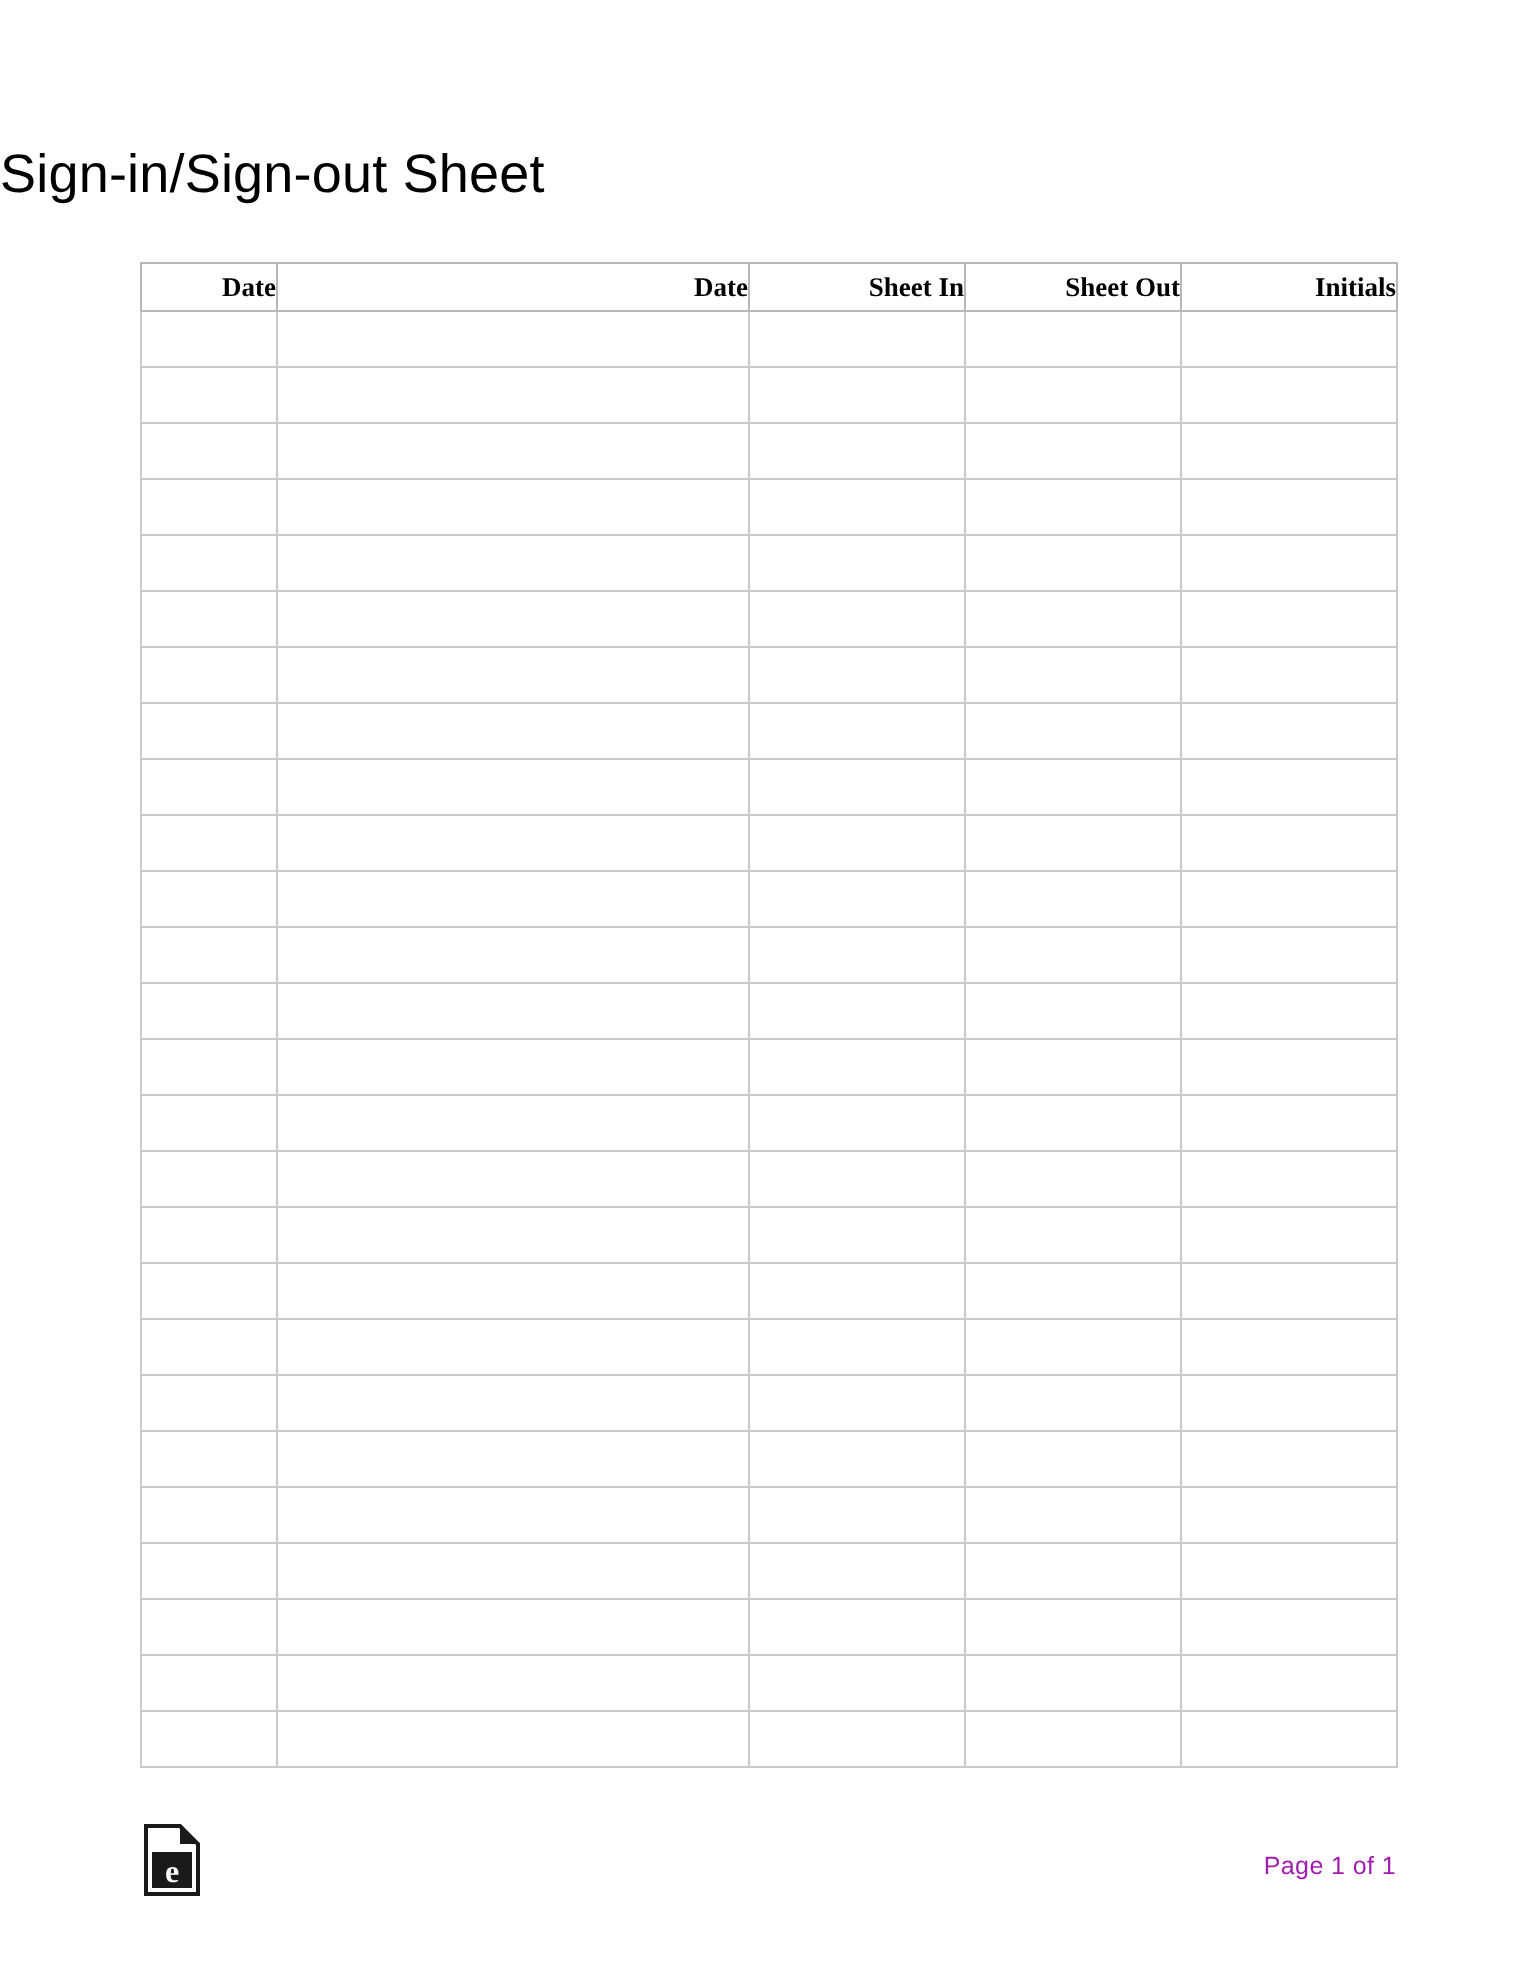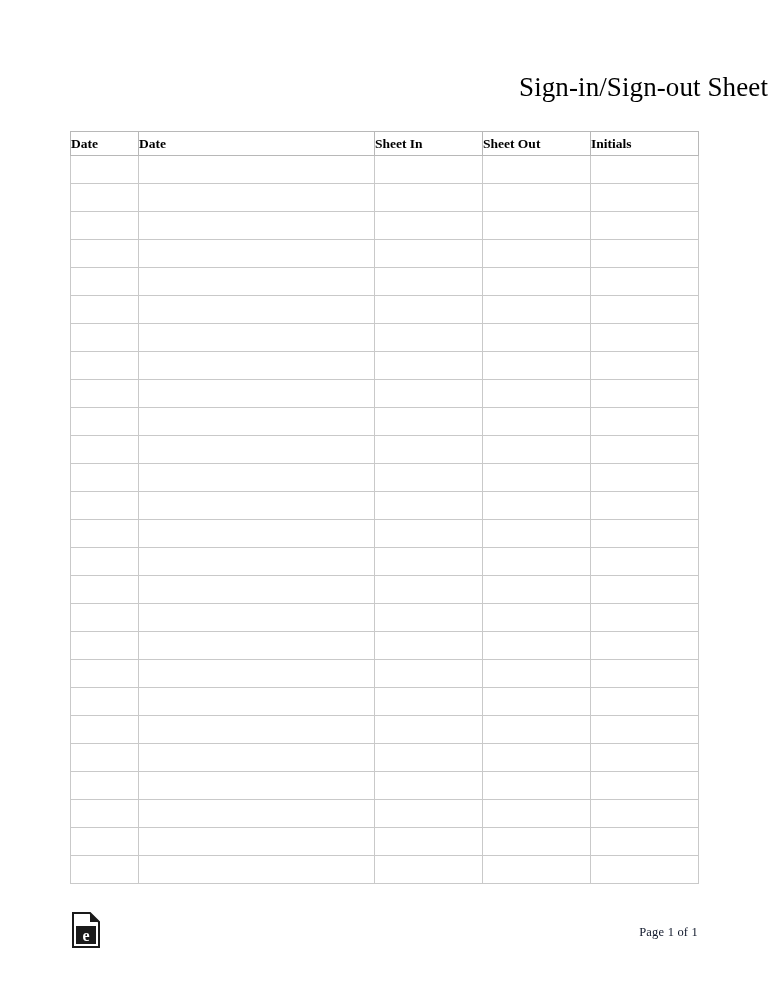--- a/index.html
+++ b/index.html
@@ -15,22 +15,22 @@
     position: relative;
     overflow: hidden;
   }
   .page {
     position: relative;
     width: 768px;
     height: 994px;
     box-sizing: border-box;
   }
   .doc-title {
-    text-align: right;
-    font-family: Liberation Serif, serif;
+    text-align: left;
+    font-family: Liberation Sans, sans-serif;
     font-size: 27px;
     font-weight: 400;
     letter-spacing: 0.1px;
     margin: 0;
     padding-top: 72px;
   }
   .table-wrap {
     margin: 0 auto;
     padding-top: 28px;
     width: 628px;
@@ -38,21 +38,21 @@
   table.sheet {
     border-collapse: collapse;
     width: 628px;
     table-layout: fixed;
   }
   table.sheet th {
     border: 1px solid #b8b8b8;
     font-family: "Liberation Serif", serif;
     font-size: 13.5px;
     font-weight: 700;
-    text-align: left;
+    text-align: right;
     height: 23px;
     line-height: 23px;
     padding: 0;
     background: #ffffff;
   }
   table.sheet td {
     border: 1px solid #c9c9c9;
     height: 27px;
     padding: 0;
     background: #ffffff;
@@ -75,23 +75,23 @@
     left: 72px;
     bottom: 0;
     width: 28px;
     height: 36px;
   }
   .logo svg { display: block; }
   .page-num {
     position: absolute;
     right: 70px;
     bottom: 8px;
-    font-family: Liberation Serif, serif;
+    font-family: Liberation Sans, sans-serif;
     font-size: 12.5px;
-    color: #0f172a;
+    color: #a21caf;
     letter-spacing: 0.2px;
   }
 </style>
 </head>
 <body>
 
 <div class="page">
 
   <h1 class="doc-title">Sign-in/Sign-out Sheet</h1>
 

